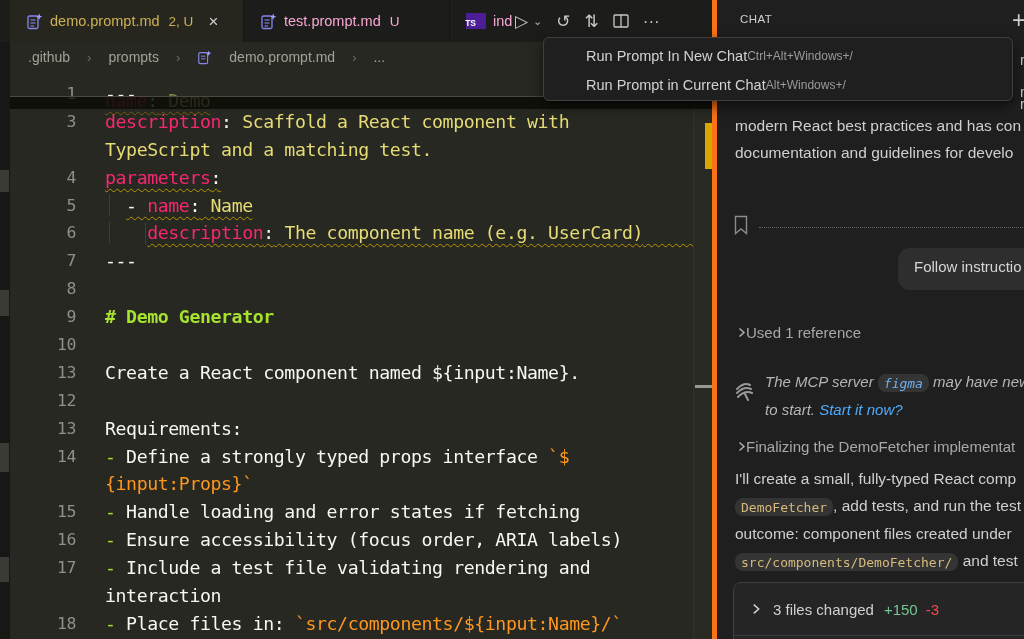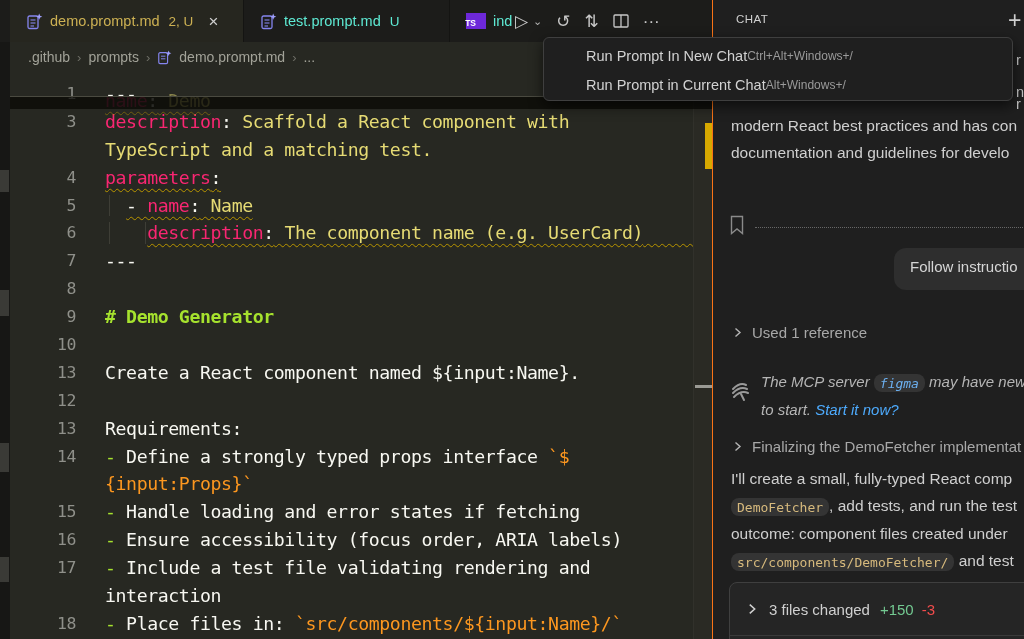--- a/index.html
+++ b/index.html
@@ -11,34 +11,34 @@
   #left-strip { position:absolute; left:0; top:42px; width:10px; height:597px; background:#171715; }
   .strip-block { position:absolute; left:0; width:9px; background:#3a3a36; }
 
   
   #tabbar { position:absolute; left:0; top:0; width:712px; height:42px; background:#1c1c1a; }
   .tab { position:absolute; top:0; height:42px; display:flex; align-items:center; gap:7px;
          padding:0 10px 0 16px; border-right:1px solid #141412; overflow:hidden; white-space:nowrap; }
   .tab.active { background:#26261f; }
   .tab .lbl { font-size:14.5px; }
   .tab .badge { font-size:13.5px; margin-left:2px; }
-  .gold { color:#cdb153; } .gitgreen { color:#5eead4; }
+  .gold { color:#cdb153; } .gitgreen { color:#f9a8d4; }
   .tab .close { color:#d0d0d0; font-size:17px; margin-left:8px; line-height:1; }
-  .tsicon { width:16px; height:16px; background:#6d28d9; color:#fff; font-size:8.5px; font-weight:bold;
+  .tsicon { width:16px; height:16px; background:#4c1d95; color:#fff; font-size:8.5px; font-weight:bold;
             display:flex; align-items:flex-end; justify-content:flex-end; padding:1px 10px; flex:none; }
 
   
   #ed-actions { position:absolute; left:515px; top:0; height:42px; width:197px; display:flex;
                 align-items:center; gap:14px; color:#c8c8c8; background:#1c1c1a; }
   .tbi { font-size:17px; line-height:1; cursor:default; }
   .tbi.small { font-size:11px; color:#b5b5b5; margin-left:-9px; }
 
   
   #breadcrumb { position:absolute; left:10px; top:42px; width:683px; height:30px; background:#272822;
-    display:flex; align-items:center; gap:7px; padding-left:18px; font-size:14px; color:#a2a298; }
+    display:flex; align-items:center; gap:17px; padding-left:18px; font-size:14px; color:#a2a298; }
   .bc-sep { color:#6e6e66; font-size:13px; }
 
   
   #editor { position:absolute; left:10px; top:72px; width:683px; height:567px; background:#272822; overflow:hidden; }
   #rows { position:absolute; left:0; top:8px; width:683px; }
   .crow { display:flex; height:27.9px; line-height:27.9px; white-space:pre;
           font-family:"DejaVu Sans Mono", monospace; font-size:18.2px; letter-spacing:-0.4px; }
   .ln { width:66px; flex:none; text-align:right; color:#8f908a; font-size:16.5px; }
   .ct { margin-left:29px; position:relative; }
   .fg{color:#f8f8f2} .pink{color:#f92672} .yellow{color:#e6db74} .green{color:#a6e22e}
@@ -54,30 +54,30 @@
     background:rgba(8,8,4,0.74); border-top:1px solid #4a4a40; z-index:4; }
 
   
   #scrollcol { position:absolute; left:693px; top:72px; width:19px; height:567px; background:#2a2a24;
     border-left:1px solid #31312b; }
   #ruler-warning { position:absolute; left:11px; top:51px; width:7px; height:46px; background:#d7a900; }
   #scroll-slider { position:absolute; left:1px; top:313px; width:17px; height:3px; background:#9a9a94; }
 
   
   #chat { position:absolute; left:712px; top:0; width:312px; height:639px; background:#1f1f1f;
-    border-left:1px solid #f97316; overflow:hidden; color:#cfcfcf; }
+    border-left:5px solid #f97316; overflow:hidden; color:#cfcfcf; }
   #chat-title { position:absolute; left:23px; top:13px; font-size:11.5px; letter-spacing:.4px; color:#d0d0d0; }
   #chat-plus { position:absolute; left:295px; top:7px; font-size:23px; font-weight:300; color:#cfcfcf; }
   .frag { position:absolute; left:303px; font-size:14.5px; color:#c4c4c4; }
   .cpara { position:absolute; left:18px; width:300px; line-height:27px; font-size:15.5px; white-space:nowrap; }
   #checkpoint-line { position:absolute; left:42px; top:227px; width:270px; border-top:1px dotted #676767; }
   #bookmark { position:absolute; left:16px; top:215px; }
   #bubble { position:absolute; left:181px; top:248px; width:160px; height:42px; background:#2e2e2e;
     border-radius:12px; padding:10px 16px; font-size:15px; color:#d6d6d6; white-space:nowrap; }
-  .chev-row { position:absolute; left:21px; display:flex; align-items:center; gap:10px;
+  .chev-row { position:absolute; left:21px; display:flex; align-items:center; 
     font-size:15px; color:#a8a8a8; white-space:nowrap; }
   #mcp-icon { position:absolute; left:16px; top:380px; }
   #mcp-text { position:absolute; left:48px; top:368px; width:264px; line-height:27px; font-size:15px;
     font-style:italic; color:#b5b5b5; white-space:nowrap; }
   .chip { font-family:"DejaVu Sans Mono", monospace; font-size:13px; background:#343434;
     border-radius:8px; padding:1.5px 6px; font-style:normal; }
   .chip.blue { color:#6cb0f0; font-style:italic; }
   .chip.tan { color:#d7ba7d; }
   .link { color:#4daafc; }
   #para2 { top:465px; }

